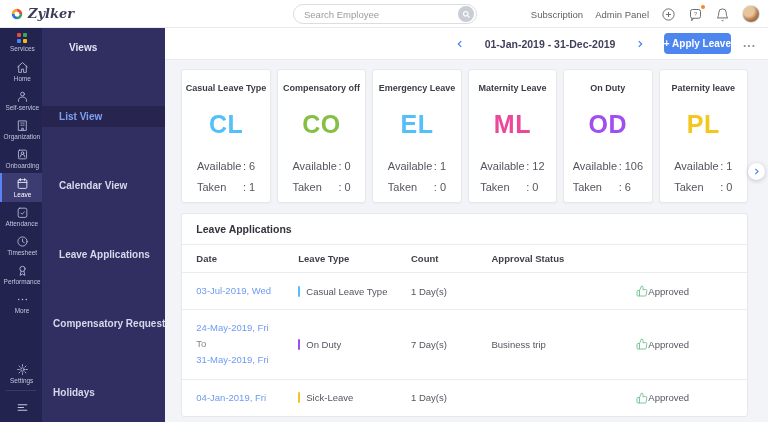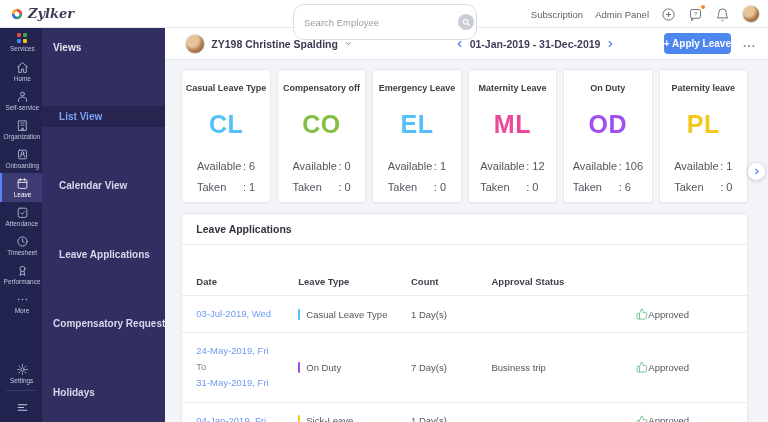--- a/index.html
+++ b/index.html
@@ -6,21 +6,21 @@
   html,body { width:768px; height:422px; overflow:hidden; }
   body { font-family:"Liberation Sans", sans-serif; background:#fff; color:#444; }
   .app { width:768px; height:422px; display:flex; flex-direction:column; }
 
   
   .topbar { height:28px; flex:0 0 28px; background:#fff; border-bottom:1px solid #e9eaee;
             display:flex; align-items:center; position:relative; z-index:5; }
   .logo { display:flex; align-items:center; gap:4px; padding-left:10px; }
   .logo-text { font-family:"DejaVu Serif", serif; font-style:italic; font-weight:bold;
                font-size:13px; color:#3c3c58; }
-  .search-wrap { position:absolute; left:293px; top:4px; width:184px; height:36px;
+  .search-wrap { position:absolute; left:293px; top:4px; width:184px; height:20px;
                  border:1px solid #ddd; border-radius:11px; background:#fff;
                  display:flex; align-items:center; }
   .search-input { flex:1; border:none; outline:none; background:transparent; font-size:9.5px;
                   padding-left:10px; color:#555; font-family:"Liberation Sans", sans-serif; }
   .search-input::placeholder { color:#9a9aa2; }
   .search-btn { width:16px; height:16px; border-radius:50%; background:#c9cdd4; border:none;
                 margin-right:2px; display:flex; align-items:center; justify-content:center; cursor:pointer; }
   .top-right { position:absolute; right:8px; top:0; height:28px; display:flex; align-items:center; gap:12px; }
   .top-link { font-size:9.5px; color:#5f6368; cursor:pointer; }
   .tb-icon { width:15px; height:15px; display:inline-flex; position:relative; cursor:pointer; }
@@ -43,33 +43,33 @@
   .rail-item.active { background:#3d3c72; border-left:2px solid #5a82f7; }
   .rail-item.active .lbl { color:#fff; }
   .rail-item.active svg { stroke:#fff; }
   .rail-spacer { flex:1; }
   .rail-divider { height:1px; background:#3a3a68; margin:2px 6px; }
   .dots-grid { display:grid; grid-template-columns:5px 5px; grid-template-rows:5px 5px; gap:1px; }
   .dots-grid i { width:4px; height:4px; border-radius:1px; }
 
   
   .subnav { flex:0 0 110px; background:#312f61; padding-top:8px; color:#d6d8ec; }
-  .subnav .section { font-size:10px; font-weight:bold; color:#e3e5f4; padding:6px 0 5px 11px; }
+  .subnav .section { font-size:10px; font-weight:bold; color:#e3e5f4; padding:6px 0 5px 11px;margin-left:16px; }
   .subnav .item { font-size:10px; font-weight:bold; padding:5px 0 5px 11px; cursor:pointer; white-space:nowrap;margin-top:48px; }
   .subnav .sub { padding-left:17px; }
   .subnav .sub.active { background:#272550; color:#7da1f0; }
 
   
   .main { flex:1; display:flex; flex-direction:column; min-width:0; background:#f3f4f7; }
   .main-header { height:32px; flex:0 0 32px; background:#fff; border-bottom:1px solid #e9eaee;
                  position:relative; display:flex; align-items:center; }
   .emp { display:flex; align-items:center; gap:6px; padding-left:20px; cursor:pointer; }
   .emp .avatar { width:20px; height:20px; }
   .emp-name { font-size:10.5px; font-weight:bold; color:#3c3c52; }
-  .date-nav { position:absolute; left:50%; transform:translateX(-12px); display:flex; align-items:center; gap:5px; }
+  .date-nav { position:absolute; left:50%; transform:translateX(-12px); display:flex; align-items:center; gap:20px; }
   .date-nav .chev { background:none; border:none; cursor:pointer; display:flex; padding:0; }
   .date-range { font-size:10.5px; font-weight:bold; color:#3f3f5a; }
   .hdr-actions { position:absolute; right:12px; display:flex; align-items:center; gap:12px; }
   .apply-btn { background:#4d86ef; color:#fff; font-size:10px; font-weight:bold; border:none;
                border-radius:4px; padding:5px 0; cursor:pointer; font-family:"Liberation Sans", sans-serif; }
   .more-btn { background:none; border:none; color:#8a8f98; font-size:12px; font-weight:bold;
               letter-spacing:1px; cursor:pointer; line-height:0.4; }
 
   
   .content { flex:1; position:relative; padding:9px 20px 0 16px; overflow:hidden; }
@@ -83,21 +83,21 @@
   .stat-row .sl { width:46px; }
   .carousel-next { position:absolute; right:3px; top:103px; width:17px; height:17px; border-radius:50%;
                    background:#fff; border:none; box-shadow:0 1px 4px rgba(50,50,90,.25);
                    display:flex; align-items:center; justify-content:center; cursor:pointer; }
 
   
   .table-card { margin-top:10px; background:#fff; border:1px solid #e7e8ec; border-radius:3px; }
   .table-title { font-size:10.5px; font-weight:bold; color:#33333d; padding:9px 14px;
                  border-bottom:1px solid #ececf0; }
   .trow { display:grid; grid-template-columns:19% 21% 15% 27% 18%; padding:0 14px; align-items:center; }
-  .thead-row { border-bottom:1px solid #ececf0;margin-top:23px; }
+  .thead-row { border-bottom:1px solid #ececf0; }
   .thead-row .cell { font-size:9.5px; font-weight:bold; color:#3f3f4a; padding:8px 0; }
   .tbody-row { border-bottom:1px solid #ececf0; }
   .tbody-row:last-child { border-bottom:none; }
   .tbody-row .cell { font-size:9.5px; color:#55555f; padding:10px 0; }
   .date-link { color:#6d9bf1; cursor:pointer; line-height:1.7; }
   .date-to { color:#84848e; line-height:1.7; }
   .type-cell { display:flex; align-items:center; gap:6px; }
   .type-bar { width:2px; height:11px; border-radius:1px; display:inline-block; }
   .status-cell { display:flex; align-items:center; }
 </style>
@@ -278,29 +278,20 @@
         <div class="item sub">Calendar View</div>
         <div class="item sub">Leave Applications</div>
         <div class="item">Compensatory Request</div>
         <div class="item">Holidays</div>
         <div class="item">Reports</div>
         <div class="item">Settings</div>
       </nav>
 
     <main class="main">
       <div class="main-header">
-        <div class="emp">
-          <span class="avatar"></span>
-          <span class="emp-name">ZY198 Christine Spalding</span>
-          <span style="display:inline-flex;">
-            <svg width="9" height="9" viewBox="0 0 24 24" fill="none" stroke="#6b6f76" stroke-width="2.4">
-                <path d="M6 9l6 6 6-6"></path>
-              </svg>
-          </span>
-        </div>
         <div class="date-nav">
           <button class="chev">
             <svg width="10" height="10" viewBox="0 0 24 24" fill="none" stroke="#4a80f5" stroke-width="3">
                 <path d="M15 5l-7 7 7 7"></path>
               </svg>
           </button>
           <span class="date-range">01-Jan-2019 - 31-Dec-2019</span>
           <button class="chev">
             <svg width="10" height="10" viewBox="0 0 24 24" fill="none" stroke="#4a80f5" stroke-width="3">
                 <path d="M9 5l7 7-7 7"></path>

